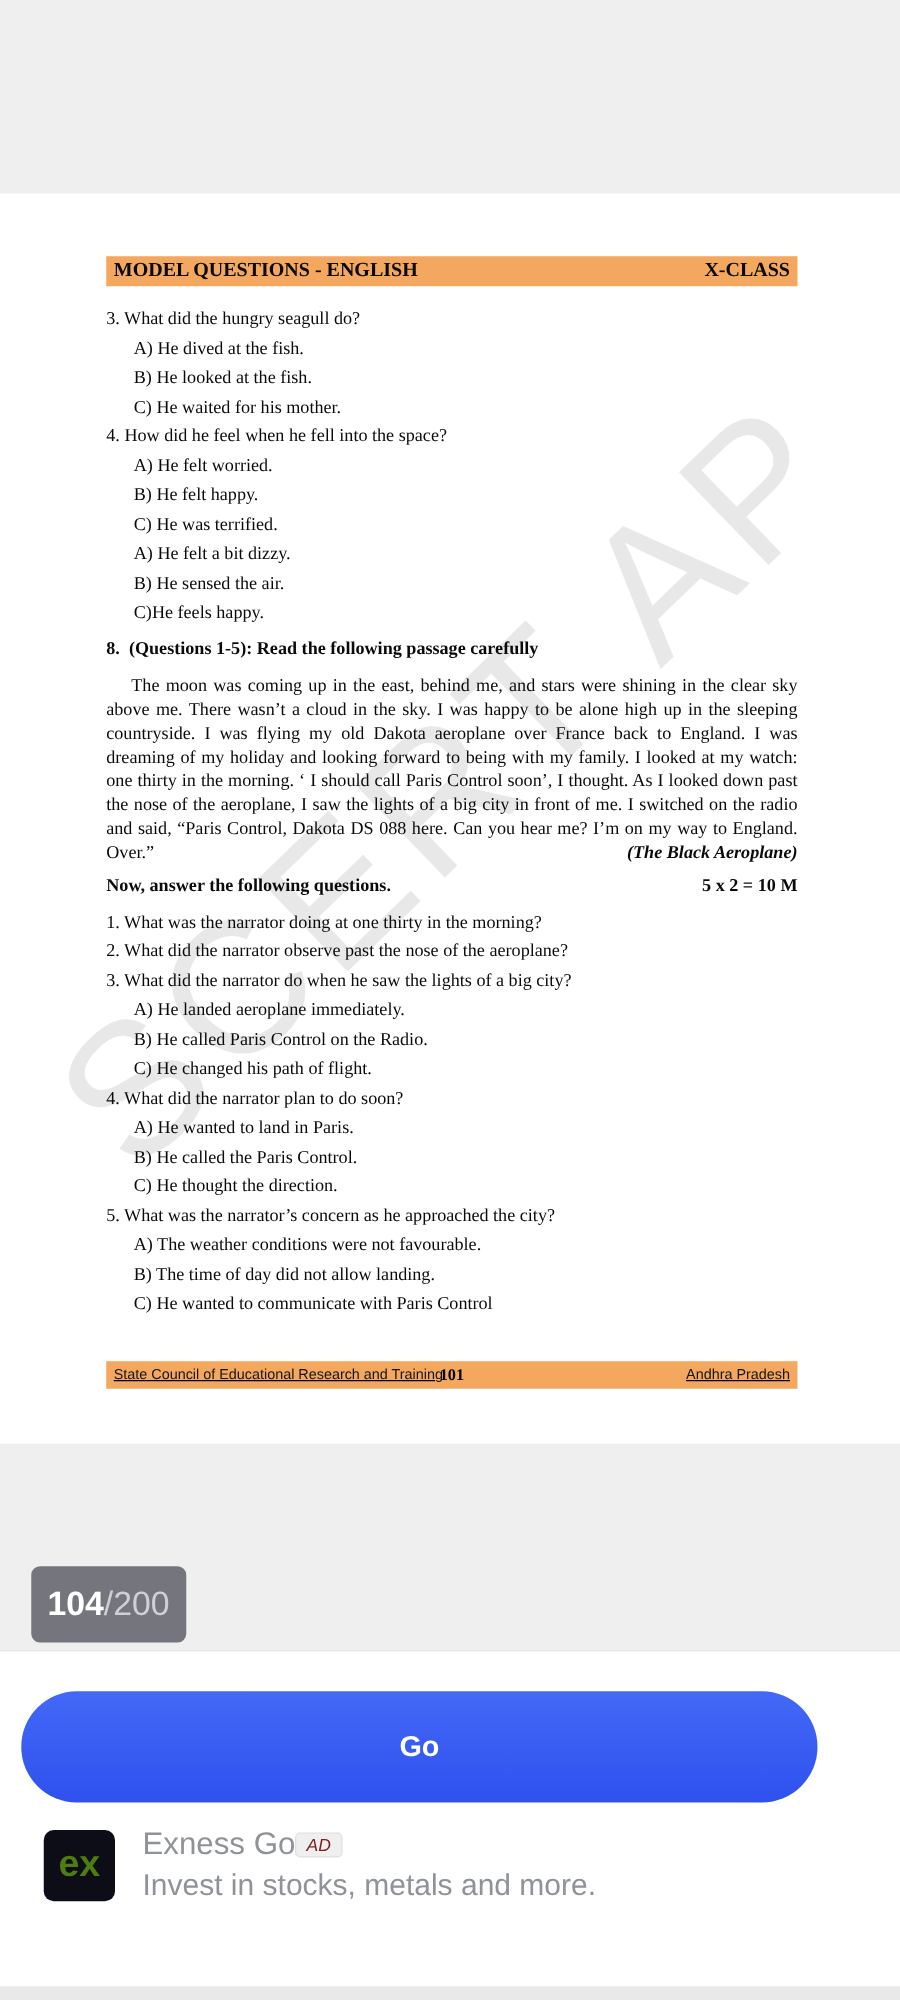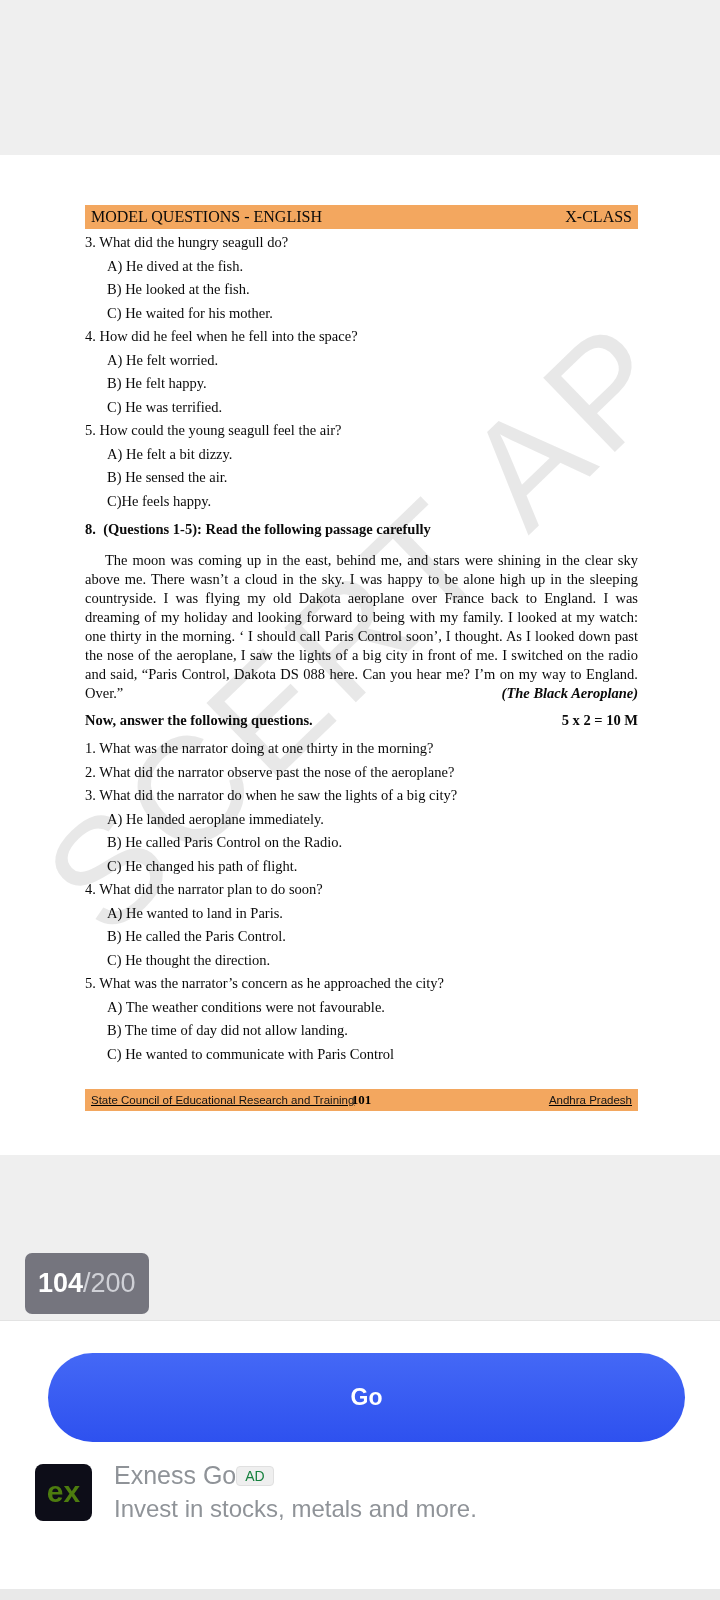--- a/index.html
+++ b/index.html
@@ -14,21 +14,21 @@
   
   .pdf-page { position:absolute; top:155px; left:0; width:720px; height:1000px; background:#ffffff; overflow:hidden; }
   .watermark { position:absolute; left:-60px; top:385px; width:840px; text-align:center;
                transform:rotate(-44deg); font-size:150px; letter-spacing:8px; white-space:nowrap;
                color:rgba(110,110,110,0.16); font-family:"Liberation Sans", sans-serif; }
 
   .doc { position:absolute; left:85px; top:50px; width:553px;
          font-family:"Liberation Serif", serif; color:#0a0a0a; }
   .doc-header { display:flex; justify-content:space-between; align-items:center;
                 background:#f3a75f; height:24px; padding:0 6px;
-                font-weight:normal; font-size:16px; margin-bottom:4px; }
+                font-weight:bold; font-size:16px; margin-bottom:17px; }
 
   .doc-line { font-size:14.5px; line-height:18.5px; margin-bottom:5px; }
   .doc-line.option   { margin-left:22px; }
   .doc-line.section  { font-weight:bold; margin-top:10px; margin-bottom:12px; }
   .doc-line.paragraph{ text-align:justify; text-indent:20px; line-height:19px; margin-bottom:4px; }
   .attribution { float:right; font-weight:bold; font-style:italic; text-indent:0; }
   .doc-line.row { display:flex; justify-content:space-between; font-weight:bold;
                   margin-top:8px; margin-bottom:10px; }
 
   .doc-footer { position:absolute; left:85px; top:934px; width:553px; height:22px;
@@ -41,32 +41,32 @@
   
   .page-badge { position:absolute; left:25px; top:98px; height:61px; padding:0 13px;
                 background:rgba(106,106,116,0.92); border-radius:7px;
                 display:flex; align-items:center; font-size:27px; }
   .page-badge .cur { color:#ffffff; font-weight:bold; }
   .page-badge .tot { color:#cfd0d6; font-weight:400; }
 
   
   .bottom-panel { position:absolute; top:1320px; left:0; width:720px; height:280px;
                   background:#ffffff; border-top:1px solid #e3e3e3; }
-  .go-btn { position:absolute; left:48px; top:32px; width:637px; height:89px; border:none;
+  .go-btn { position:absolute; left:17px; top:32px; width:637px; height:89px; border:none;
             border-radius:45px; background:linear-gradient(180deg,#4468f6,#2e51ef);
             color:#ffffff; font-size:23px; font-weight:bold;
             font-family:"Liberation Sans", sans-serif; cursor:pointer; }
   .ad { position:absolute; left:35px; top:140px; display:flex; align-items:center; gap:22px; cursor:pointer; }
   .ad-logo { width:57px; height:57px; background:#0d0d18; border-radius:8px;
              color:#4d7c0f; font-size:30px; font-weight:bold;
              display:flex; align-items:center; justify-content:center; }
   .ad-title-row { display:flex; align-items:center; }
   .ad-title   { font-size:25px; color:#8f9398; }
-  .ad-badge   { font-size:14px; color:#15803d; background:#efefef; border:1px solid #e0e0e0;
-                border-radius:4px; padding:1px 8px; }
+  .ad-badge   { font-size:14px; color:#7f1d1d; background:#efefef; border:1px solid #e0e0e0;
+                border-radius:4px; padding:1px 8px;font-style:italic; }
   .ad-tagline { font-size:24px; color:#8f9398; margin-top:5px; }
   .bottom-strip { position:absolute; left:0; bottom:0; width:720px; height:11px; background:#e9e9e9; }
 </style>
 </head>
 <body>
 
 <div class="viewer-bg-top"></div>
 
 <div class="pdf-page">
   <div class="watermark">SCERT AP</div>
@@ -77,21 +77,20 @@
     </div>
     <div id="docBody">
         <div class="doc-line question">3. What did the hungry seagull do?</div>
         <div class="doc-line option">A) He dived at the fish.</div>
         <div class="doc-line option">B) He looked at the fish.</div>
         <div class="doc-line option">C) He waited for his mother.</div>
         <div class="doc-line question">4. How did he feel when he fell into the space?</div>
         <div class="doc-line option">A) He felt worried.</div>
         <div class="doc-line option">B) He felt happy.</div>
         <div class="doc-line option">C) He was terrified.</div>
-        <div class="doc-line question">5. How could the young seagull feel the air?</div>
         <div class="doc-line option">A) He felt a bit dizzy.</div>
         <div class="doc-line option">B) He sensed the air.</div>
         <div class="doc-line option">C)He feels happy.</div>
         <div class="doc-line section">8.&nbsp; (Questions 1-5): Read the following passage carefully</div>
         <div class="doc-line paragraph">The moon was coming up in the east, behind me, and stars were shining in the clear sky above me. There wasn’t a cloud in the sky. I was happy to be alone high up in the sleeping countryside. I was flying my old Dakota aeroplane over France back to England. I was dreaming of my holiday and looking forward to being with my family. I looked at my watch: one thirty in the morning. ‘ I should call Paris Control soon’, I thought. As I looked down past the nose of the aeroplane, I saw the lights of a big city in front of me. I switched on the radio and said, “Paris Control, Dakota DS 088 here. Can you hear me? I’m on my way to England. Over.”<span class="attribution">(The Black Aeroplane)</span></div>
         <div class="doc-line row">
           <span>Now, answer the following questions.</span>
           <span>5 x 2 = 10 M</span>
         </div>
         <div class="doc-line question">1. What was the narrator doing at one thirty in the morning?</div>

